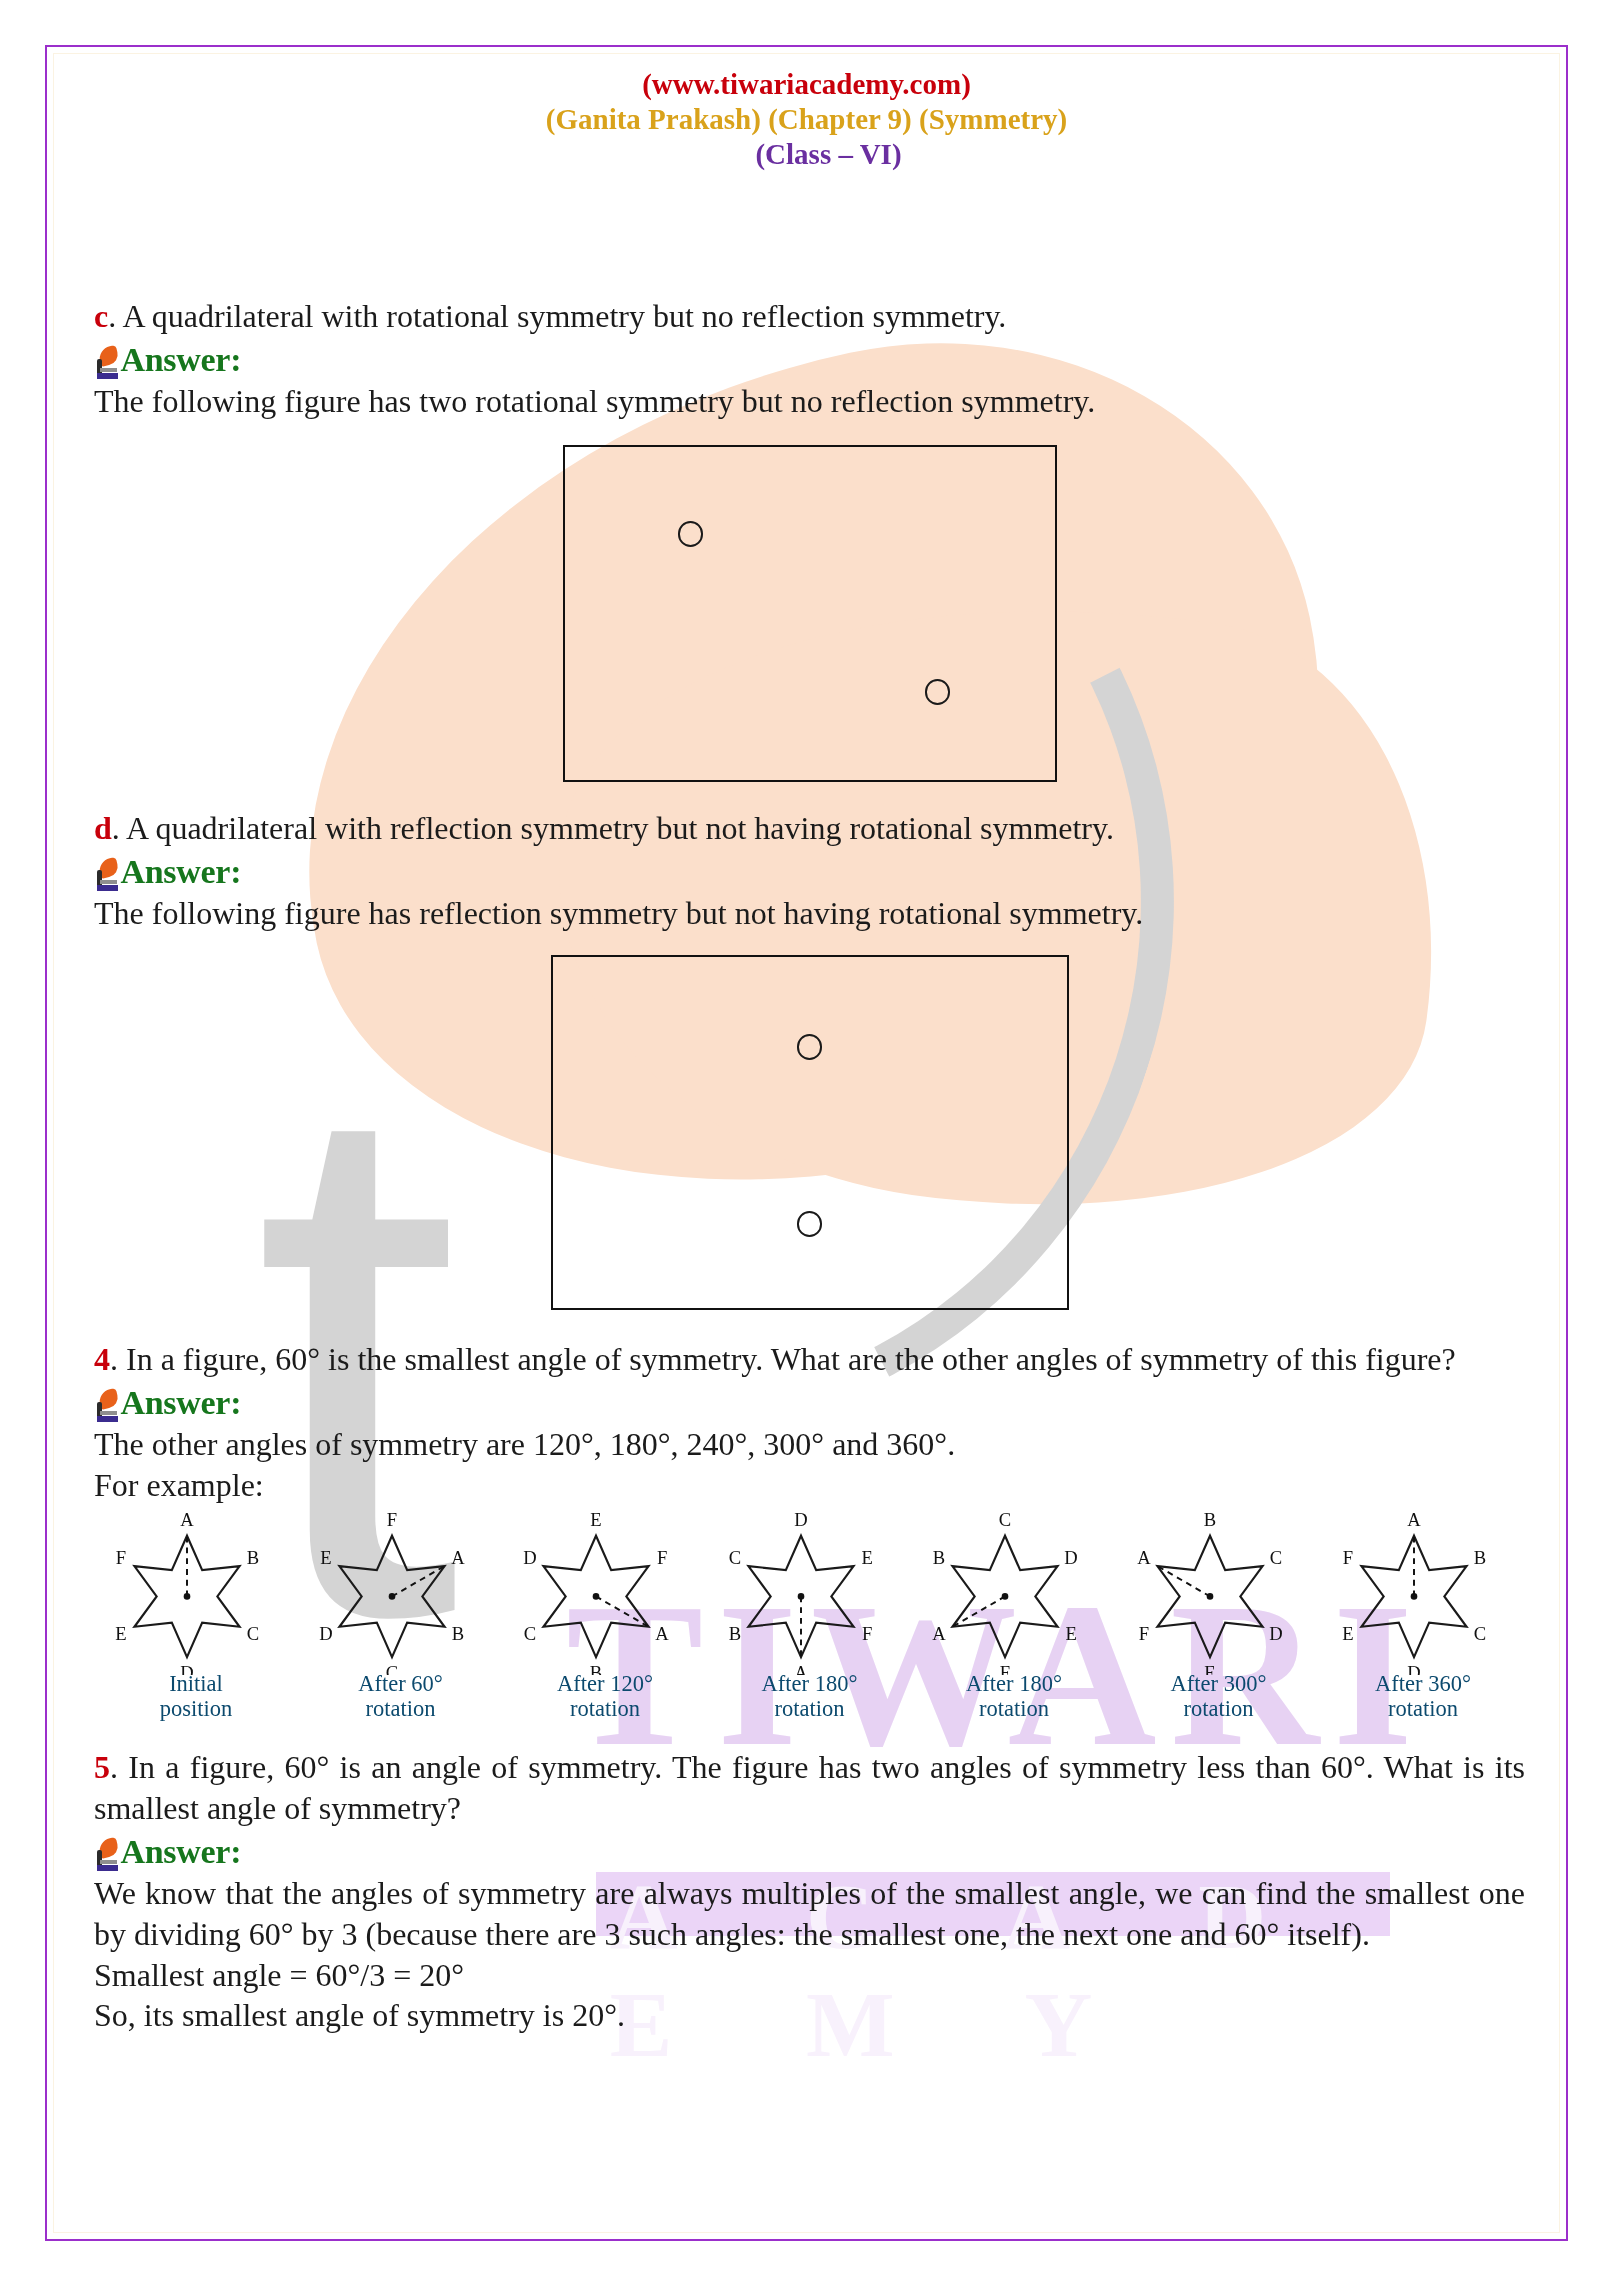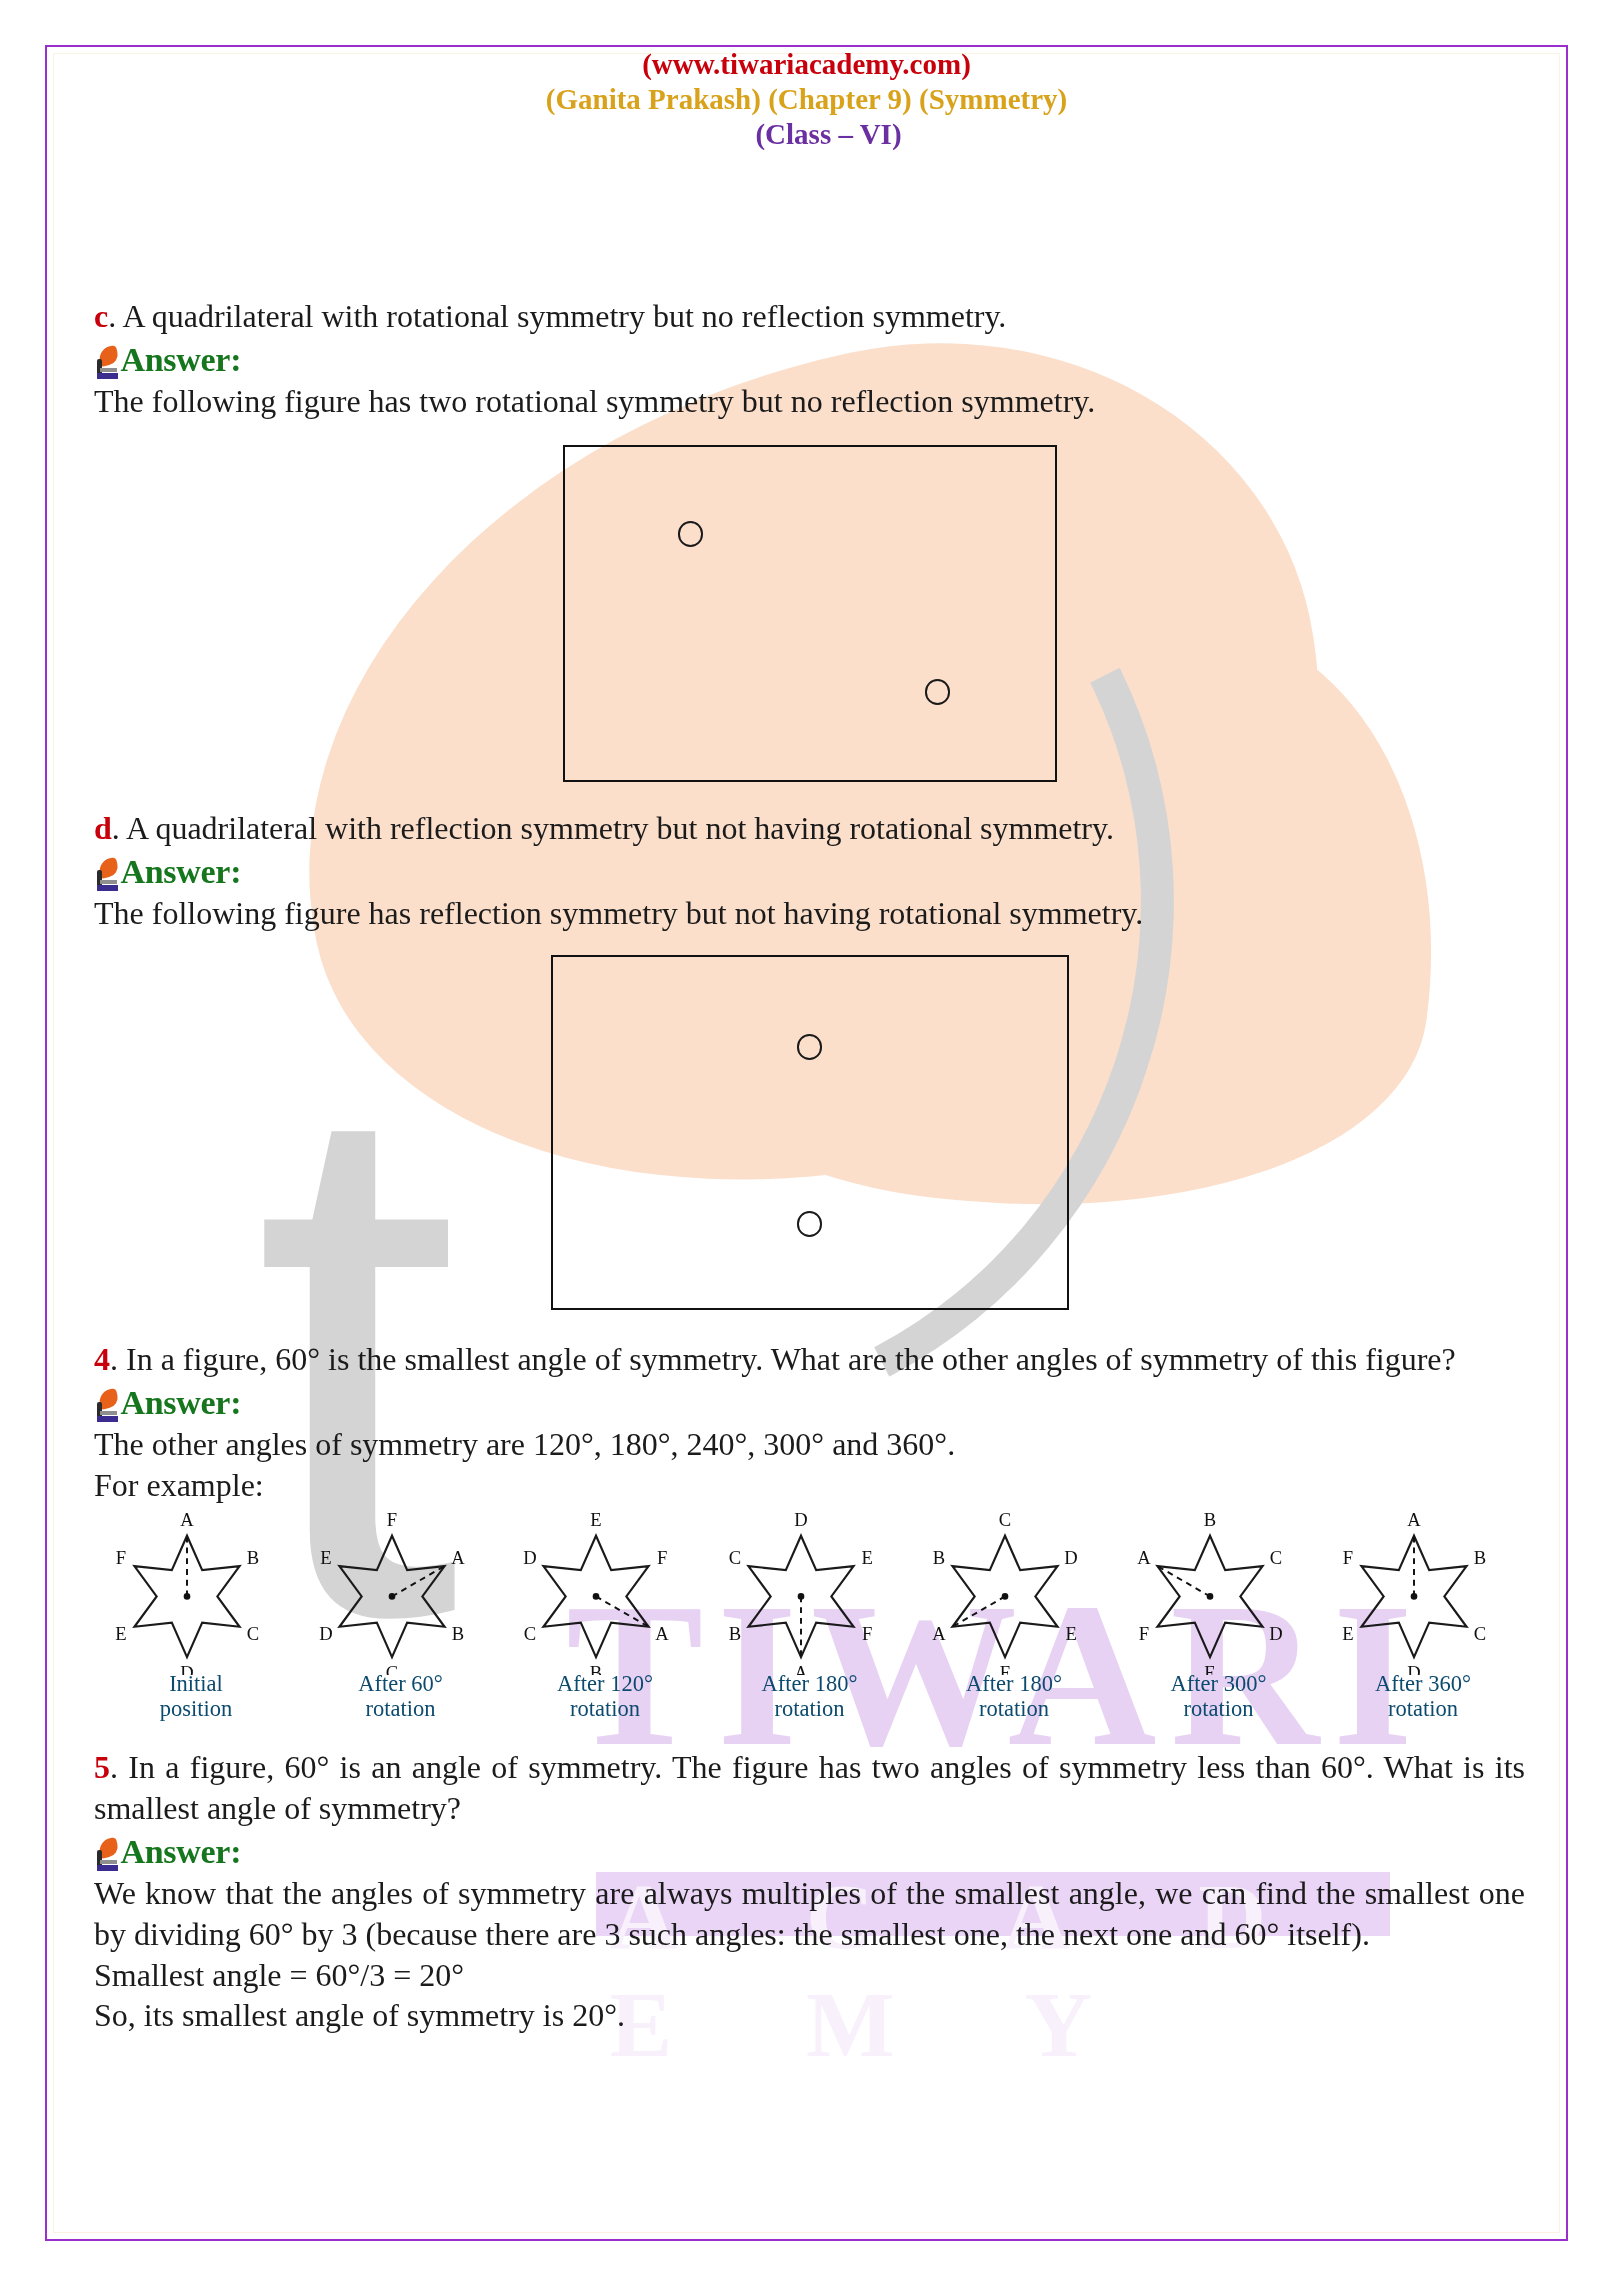--- a/index.html
+++ b/index.html
@@ -85,21 +85,21 @@
   
   .content{position:absolute;left:0;top:0;right:0;bottom:0;}
   .hdr{text-align:center;}
   .hdr-title{
     font-family:"Liberation Serif","DejaVu Serif",serif;
     font-style:italic;font-weight:700;
     font-size:60px;color:#17189C;
     margin-top:27.4px;line-height:1.05;
   }
   .hdr-site{
-    font-weight:700;font-size:29px;color:#C8000B;margin-top:1px;
+    font-weight:700;font-size:29px;color:#C8000B;margin-top:21px;
   }
   .hdr-chap{
     font-weight:700;font-size:29px;color:#D9A21B;margin-top:2px;
   }
   .hdr-class{
     font-weight:700;font-size:29px;color:#6A2FA0;margin-top:2px;padding-left:44px;
   }
 
   .body-area{
     position:absolute;left:47px;right:41px;top:249px;

